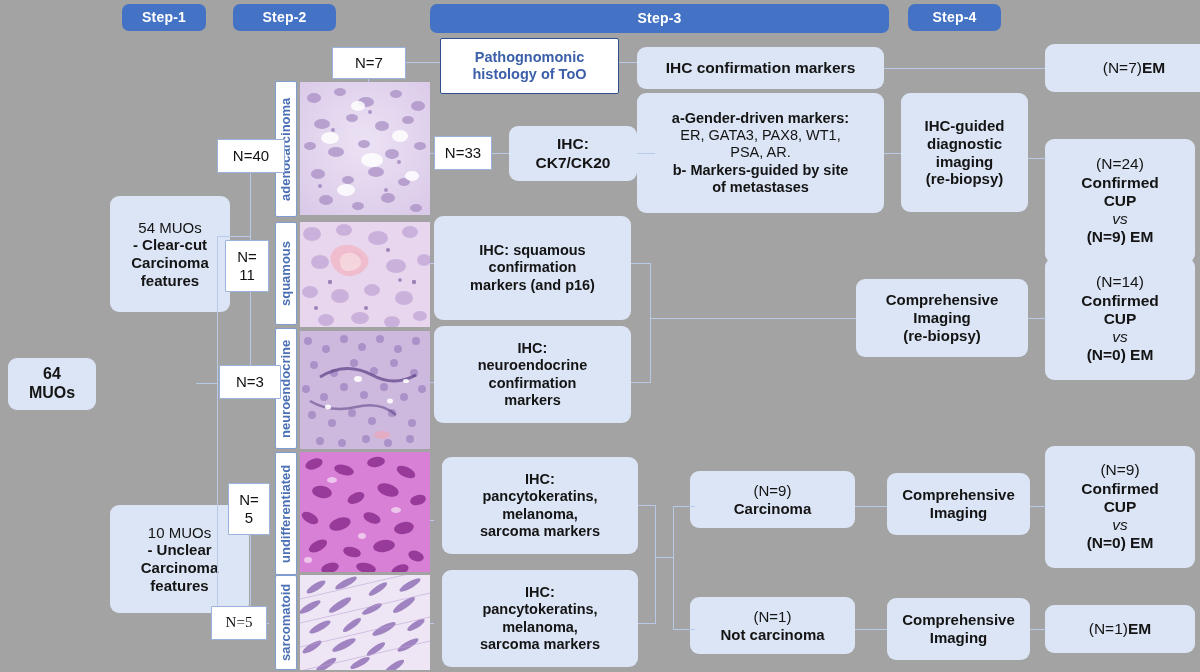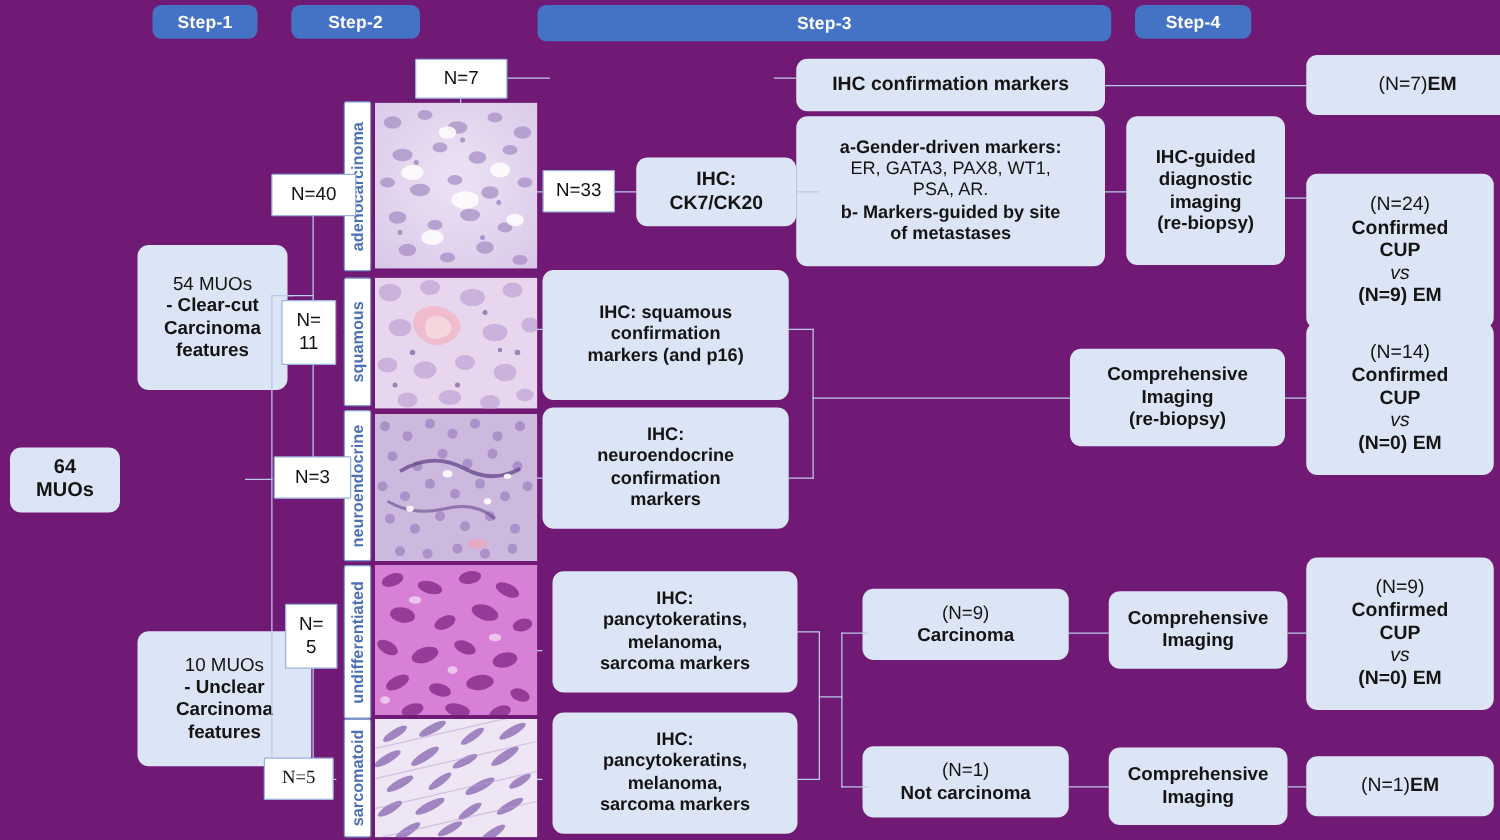--- a/index.html
+++ b/index.html
@@ -4,21 +4,21 @@
 <style>
   html,body{margin:0;padding:0;background:#ffffff;}
   body{
     font-family:"Liberation Sans", sans-serif;
     -webkit-font-smoothing:antialiased;
   }
   #canvas{
     position:relative;
     width:1200px;
     height:672px;
-    background:#701a75;
+    background:#a3a3a3;
     overflow:hidden;
   }
   
   .node{
     position:absolute;
     box-sizing:border-box;
     display:flex;
     align-items:center;
     justify-content:center;
     text-align:center;
@@ -400,20 +400,24 @@
       </g>
       <g stroke="#b9a0d2" stroke-width="1" opacity="0.55" fill="none">
         <path d="M0 24 L130 -6"></path>
           <path d="M0 48 L130 18"></path>
           <path d="M0 72 L130 42"></path>
           <path d="M0 96 L130 66"></path>
       </g>
     </svg>
   </div>
 
+  <div class="node whitebox" style="left:440px;top:38px;width:179px;height:56px;flex-direction:column;">
+    <span>Pathognomonic</span>
+    <span>histology of ToO</span>
+  </div>
 
   <div class="node blue" style="left:637px;top:47px;width:247px;height:42px;font-size:15.5px;">IHC confirmation markers</div>
 
   <div class="node blue" style="left:509px;top:126px;width:128px;height:55px;flex-direction:column;font-size:15.5px;">
     <span>IHC:</span>
     <span>CK7/CK20</span>
   </div>
 
   <div class="node blue" style="left:637px;top:93px;width:247px;height:120px;flex-direction:column;font-size:14.5px;">
     <span>a-Gender-driven markers:</span>

